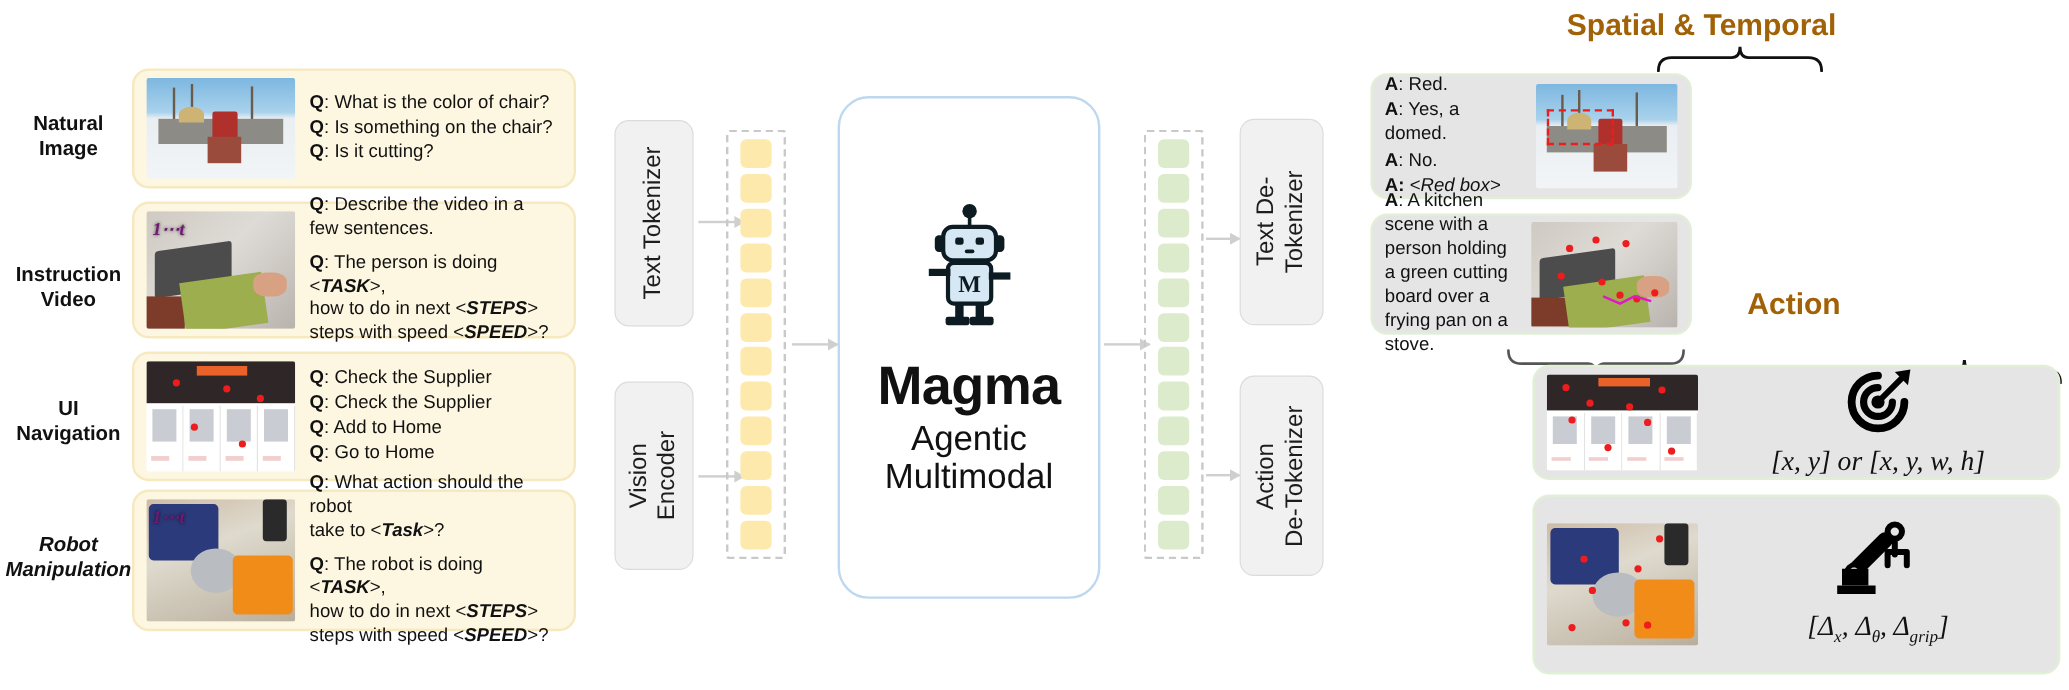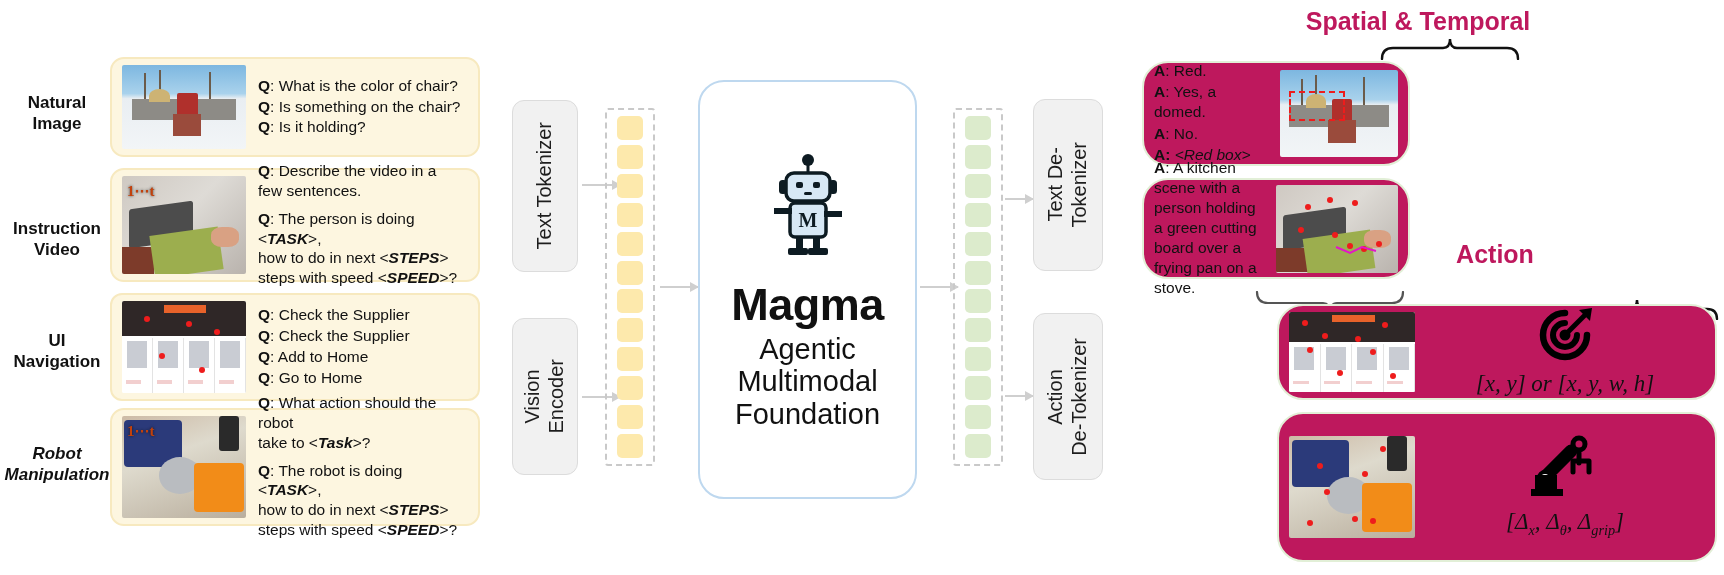--- a/index.html
+++ b/index.html
@@ -20,22 +20,22 @@
   }
   .in-card .thumb{flex:0 0 auto;border-radius:2px;overflow:hidden;position:relative;}
   .in-card .qs{flex:1 1 auto;font-size:15.5px;line-height:1.28;color:#111;}
   .in-card .qs p{margin:0 0 1px 0;}
   .in-card .qs p.gap{margin-top:8px;}
   .qlead{font-weight:bold;}
   .tok{font-style:italic;font-weight:bold;}
 
   
   .out-card{
-    position:absolute;background:#be185d;border:2px solid #e2efd7;
-    border-radius:26px;display:flex;align-items:center;gap:10px;
+    position:absolute;background:#e5e5e5;border:2px solid #e2efd7;
+    border-radius:14px;display:flex;align-items:center;gap:10px;
     padding:8px 10px;box-sizing:border-box;
   }
   .out-card .ans{font-size:15.5px;line-height:1.30;color:#111;}
   .out-card .ans p{margin:0 0 1px 0;}
   .alead{font-weight:bold;}
   .italic{font-style:italic;}
 
   
   .vbox{
     position:absolute;background:#f1f1f1;border:1.5px solid #dcdcdc;border-radius:12px;
@@ -65,21 +65,21 @@
   .magma-sub{font-size:29px;line-height:1.12;text-align:center;margin-top:2px;color:#111;}
 
   
   .arrow{position:absolute;height:2px;background:#cfcfcf;}
   .arrow::after{
     content:"";position:absolute;right:-1px;top:-4px;
     border-left:9px solid #cfcfcf;border-top:5px solid transparent;border-bottom:5px solid transparent;
   }
 
   
-  .grp-title{position:absolute;font-weight:bold;font-size:25px;color:#be185d;text-align:center;}
+  .grp-title{position:absolute;font-weight:bold;font-size:25px;color:#a16207;text-align:center;}
   .brace{position:absolute;}
 
   
   .formula{font-family:"Liberation Serif","DejaVu Serif",serif;font-style:italic;font-size:23px;color:#111;white-space:nowrap;}
   .formula sub{font-size:0.62em;font-style:italic;}
 
   
   .ph{position:absolute;inset:0;}
   .snow{background:linear-gradient(#7db7e0 0%,#a9d2ec 34%,#e9eef2 40%,#f2f5f7 100%);}
   .snow .bldg{position:absolute;left:8%;top:40%;width:84%;height:26%;background:#8d8b86;}
@@ -98,43 +98,43 @@
   .ui .gridrow{position:absolute;left:0;top:40%;width:100%;height:60%;display:flex;}
   .ui .cell{flex:1;border-right:1px solid #e3e3e3;background:#fff;position:relative;}
   .ui .cell i{position:absolute;left:18%;top:6%;width:64%;height:48%;background:#c9ccd3;display:block;}
   .ui .cell b{position:absolute;left:12%;bottom:16%;width:52%;height:7%;background:#f2cfcf;display:block;}
   .robot{background:linear-gradient(160deg,#cdbba6 0%,#dedacd 38%,#b9ae9d 100%);}
   .robot .tray{position:absolute;left:2%;top:4%;width:46%;height:46%;background:#2b3a7a;border-radius:4px;}
   .robot .sink{position:absolute;left:30%;top:40%;width:34%;height:36%;background:#b9bcc0;border-radius:50%;}
   .robot .basket{position:absolute;left:58%;top:46%;width:40%;height:48%;background:#f28c18;border-radius:4px;}
   .robot .arm{position:absolute;right:6%;top:0;width:16%;height:34%;background:#2a2a2a;border-radius:3px;}
   .dot{position:absolute;width:6px;height:6px;border-radius:50%;background:#ee1c1c;}
-  .tstamp{position:absolute;left:5px;top:6px;color:#c2410c;font-size:15px;font-weight:bold;
-          text-shadow:0 0 3px rgba(0,0,0,.7);font-family:"Liberation Serif",serif;}
+  .tstamp{position:absolute;left:5px;top:6px;color:#701a75;font-size:15px;font-weight:bold;
+          text-shadow:0 0 3px rgba(0,0,0,.7);font-family:"Liberation Serif",serif;font-style:italic;}
 </style>
 </head>
 <body>
 
 <div class="row-label" style="left:2px;top:92px;">Natural<br>Image</div>
 <div class="in-card" style="left:110px;top:57px;width:370px;height:100px;">
   <div class="thumb" style="width:124px;height:84px;">
     <div class="ph snow">
       <div class="tree" style="left:18%;top:10%;height:46%;"></div>
       <div class="tree" style="left:30%;top:6%;height:50%;"></div>
       <div class="tree" style="left:70%;top:8%;height:44%;"></div>
       <div class="bldg"></div>
         <div class="dome"></div>
       <div class="chair"></div>
         <div class="base"></div>
     </div>
   </div>
   <div class="qs">
     <p><span class="qlead">Q</span>: <span>What is the color of chair?</span></p>
     <p><span class="qlead">Q</span>: <span>Is something on the chair?</span></p>
-    <p><span class="qlead">Q</span>: <span>Is it holding?</span></p>
+    <p><span class="qlead">Q</span>: <span>Is it cutting?</span></p>
   </div>
 </div>
 
 <div class="row-label" style="left:2px;top:218px;">Instruction<br>Video</div>
 <div class="in-card" style="left:110px;top:168px;width:370px;height:114px;">
   <div class="thumb" style="width:124px;height:98px;">
     <div class="ph kitchen">
       <div class="stove"></div>
         <div class="wood"></div>
       <div class="board"></div>
@@ -142,21 +142,21 @@
     </div>
     <div class="tstamp">1⋯t</div>
   </div>
   <div class="qs">
     <p><span class="qlead">Q</span>: Describe the video in a<br>few sentences.</p>
     <p class="gap"><span class="qlead">Q</span>: The person is doing &lt;<span class="tok">TASK</span>&gt;,<br>how to do in next &lt;<span class="tok">STEPS</span>&gt;<br>steps with speed &lt;<span class="tok">SPEED</span>&gt;?</p>
   </div>
 </div>
 
 <div class="row-label" style="left:2px;top:330px;">UI<br>Navigation</div>
-<div class="in-card" style="left:110px;top:293px;width:370px;height:108px;border-radius:12px;">
+<div class="in-card" style="left:110px;top:293px;width:370px;height:108px;">
   <div class="thumb" style="width:124px;height:92px;">
     <div class="ph ui">
       <div class="topbar"></div>
         <div class="logo"></div>
       <div class="gridrow">
         <div class="cell">
             <i></i>
             <b></b>
           </div>
           <div class="cell">
@@ -252,21 +252,20 @@
       <rect x="37" y="88" width="7" height="12" fill="#0d1b22"></rect>
       <rect x="54" y="88" width="7" height="12" fill="#0d1b22"></rect>
       <rect x="29" y="99" width="20" height="7" rx="2" fill="#0d1b22"></rect>
       <rect x="49" y="99" width="20" height="7" rx="2" fill="#0d1b22"></rect>
     </svg>
   </div>
   <div class="magma-title">Magma</div>
   <div class="magma-sub">
     <div>Agentic</div>
     <div>Multimodal</div>
-    <div>Foundation</div>
   </div>
 </div>
 
 <div class="arrow" style="left:920px;top:286px;width:38px;"></div>
 
 <div class="strip" style="left:953px;top:108px;width:50px;height:358px;">
   <div class="tokbox tok-green"></div>
   <div class="tokbox tok-green"></div>
   <div class="tokbox tok-green"></div>
   <div class="tokbox tok-green"></div>

